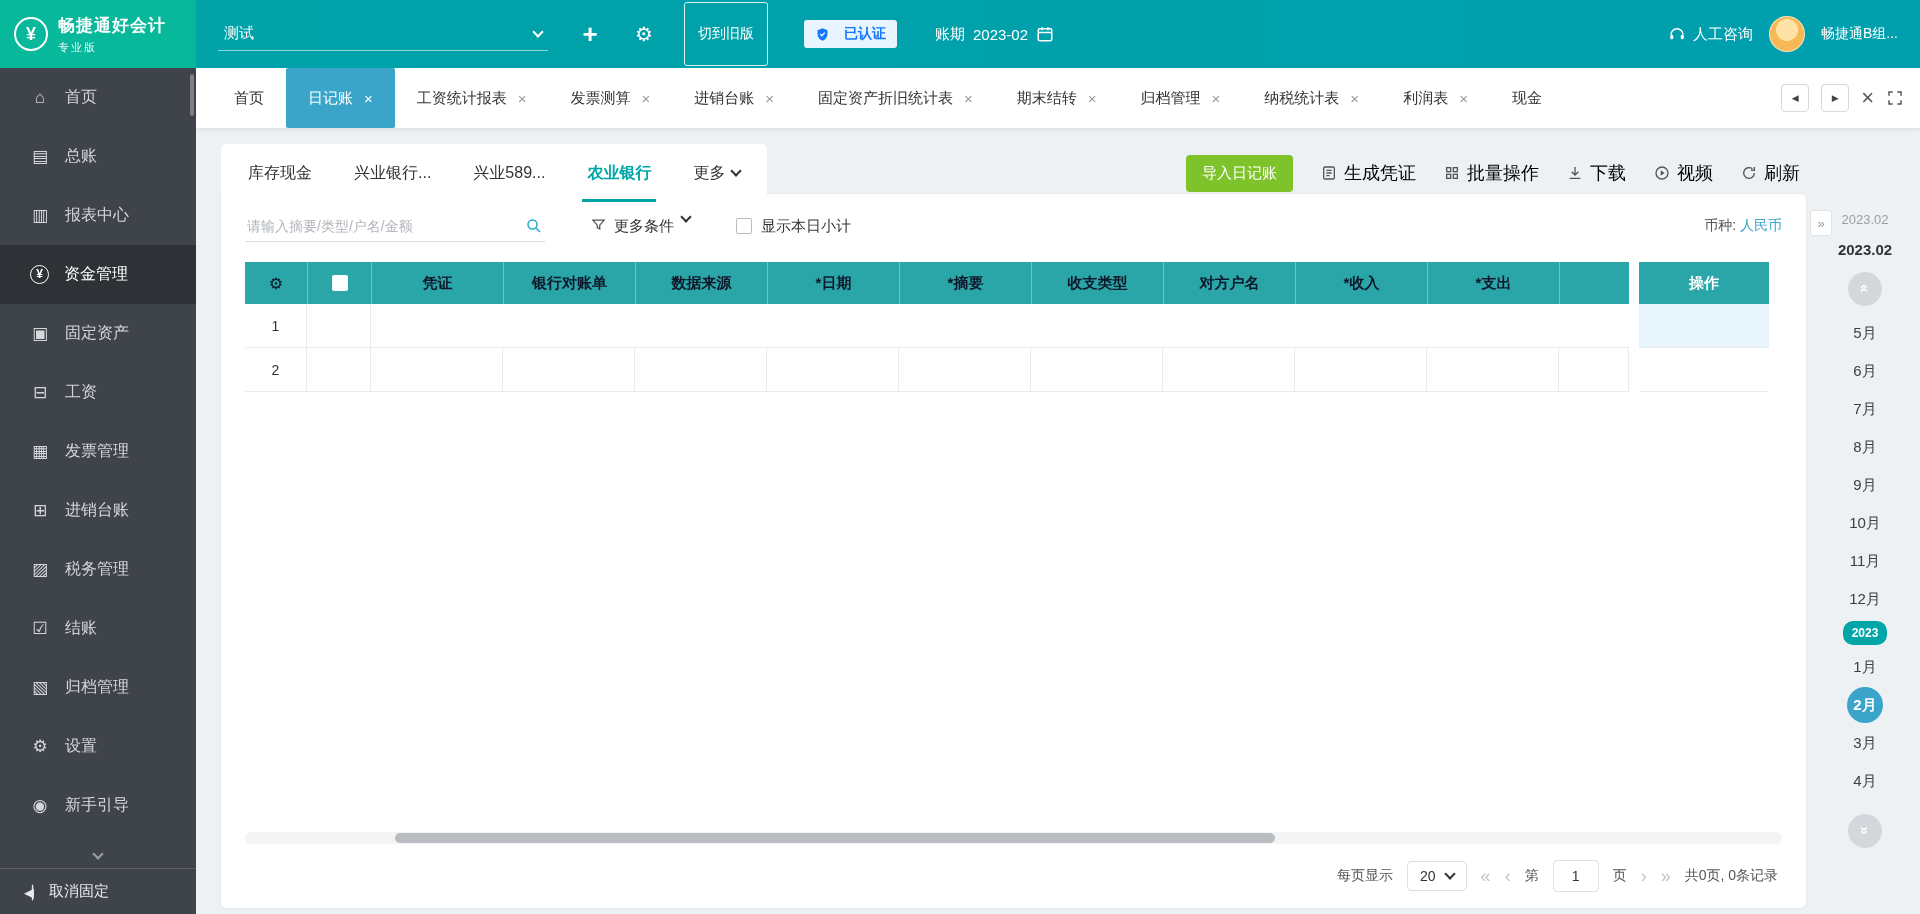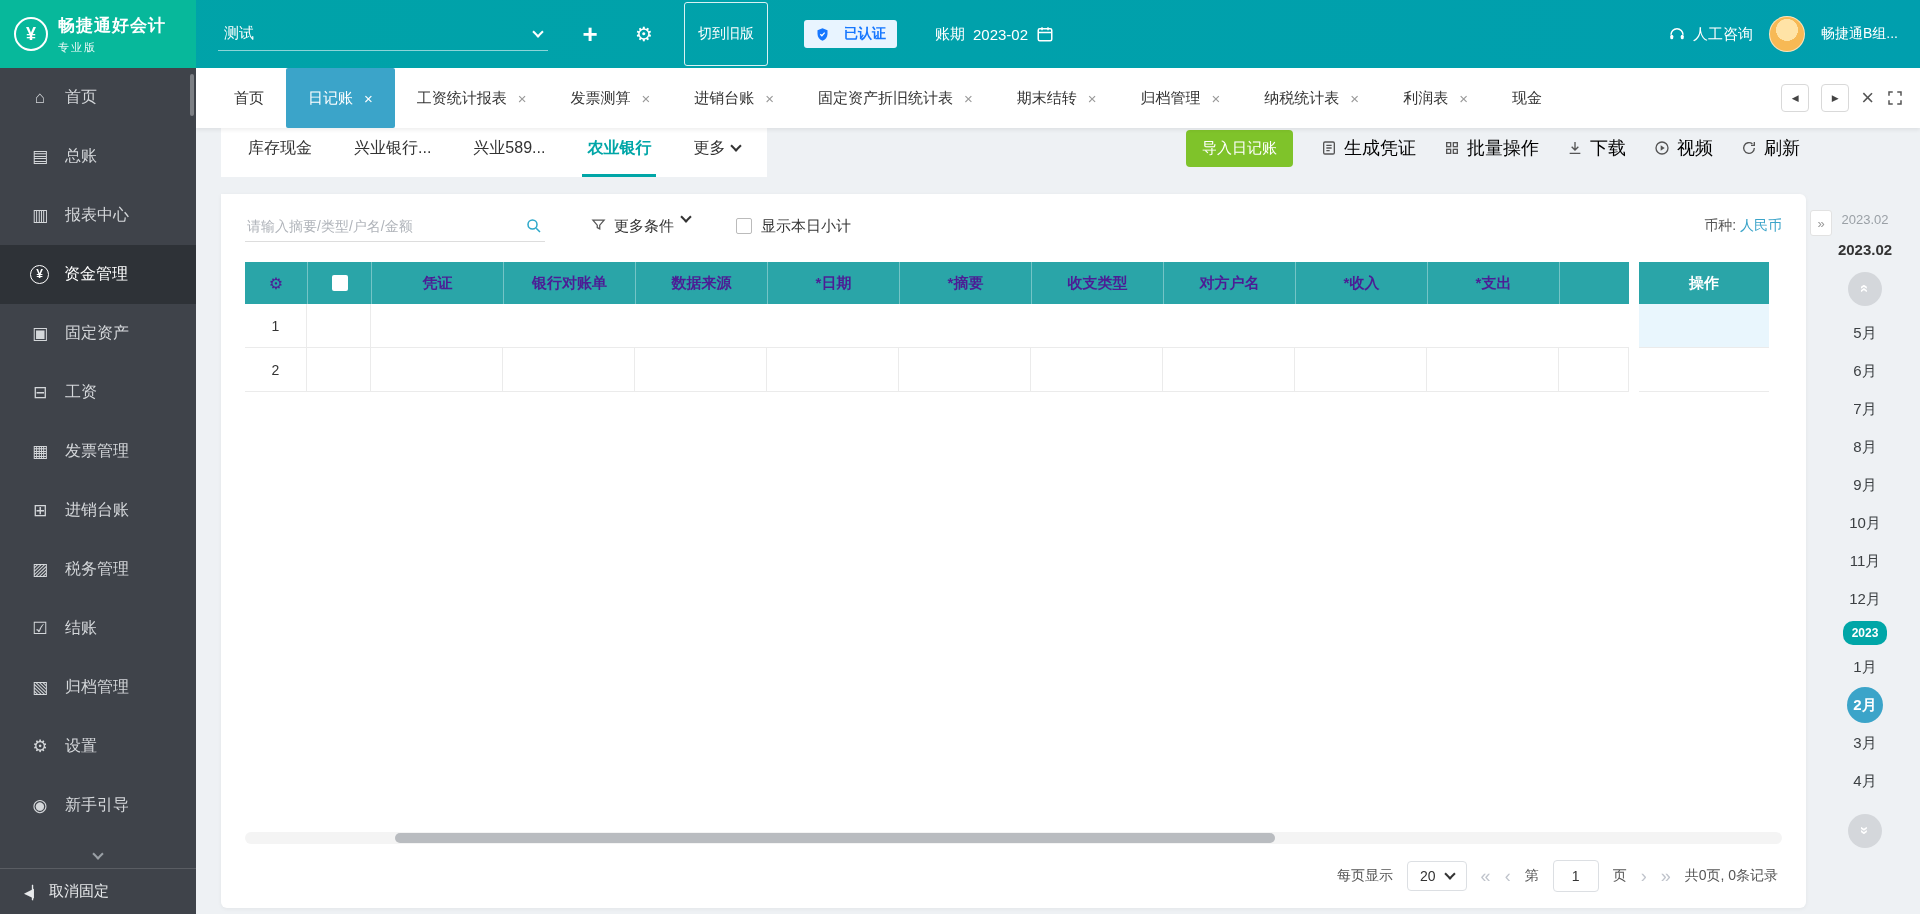--- a/index.html
+++ b/index.html
@@ -49,21 +49,21 @@
   .tab.active .x{color:#fff}
   .tab-controls{position:absolute;right:0;top:0;height:60px;background:#fff;display:flex;align-items:center;gap:12px;padding:0 16px 0 10px;box-shadow:-6px 0 8px rgba(255,255,255,.9)}
   .tc-btn{width:28px;height:28px;border:1px solid #d9d9d9;border-radius:4px;display:flex;align-items:center;justify-content:center;color:#444;cursor:pointer;background:#fff}
   .tc-prev::after{content:"◀";font-size:9px}
   .tc-next::after{content:"▶";font-size:9px}
   .tc-close{font-size:22px;color:#555;cursor:pointer;line-height:1}
   .tc-close::after{content:"×"}
   .tc-full{cursor:pointer;color:#555;display:flex}
 
   
-  .subtab-row{position:absolute;top:119px;left:221px;width:1585px;height:58px;display:flex;align-items:center;justify-content:space-between;z-index:5}
+  .subtab-row{position:absolute;top:144px;left:221px;width:1585px;height:58px;display:flex;align-items:center;justify-content:space-between;z-index:5}
   .subtab-group{align-self:stretch;background:#fff;border-radius:6px 6px 0 0;display:flex;align-items:stretch;padding:0 6px}
   .subtab{display:flex;align-items:center;gap:7px;padding:0 21px;font-size:16px;color:#333;cursor:pointer;position:relative;white-space:nowrap}
   .subtab.active{color:var(--primary-teal,#00a6a7);font-weight:bold}
   .subtab.active::after{content:"";position:absolute;left:16px;right:16px;bottom:0;height:3px;background:var(--primary-teal,#00a6a7)}
   .actions{display:flex;align-items:center;gap:28px;padding-right:6px}
   .btn-import{background:var(--import-green,#7fc32a);color:#fff;border:none;font-size:15px;padding:9px 16px;border-radius:4px;cursor:pointer;font-family:inherit}
   .act{display:flex;align-items:center;gap:7px;font-size:18px;color:#000000;cursor:pointer}
   .act svg{color:#555}
 
   
@@ -74,21 +74,21 @@
   .search-box input::placeholder{color:#b0b4ba}
   .more-cond{display:flex;align-items:flex-start;gap:8px;font-size:15px;color:#333;cursor:pointer}
   .daily{display:flex;align-items:center;gap:9px;font-size:15px;color:#333;cursor:pointer}
   .cbx{width:16px;height:16px;border:1px solid #bbb;border-radius:2px;background:#fff;flex:0 0 auto}
   .currency{margin-left:auto;font-size:14px;color:#555}
   .currency b{color:var(--tab-blue,#3ba4c9);font-weight:normal;cursor:pointer}
 
   
   .table-wrap{margin:4px 24px 0;display:flex;align-items:flex-start;flex:0 0 auto}
   .table-main{width:1384px}
-  .t-header{display:flex;background:var(--table-header-teal,#2aa5a8);color:#4c1d95;height:42px;font-size:15px;font-weight:bold}
+  .t-header{display:flex;background:var(--table-header-teal,#2aa5a8);color:#0f172a;height:42px;font-size:15px;font-weight:bold}
   .h-cell{display:flex;align-items:center;justify-content:center;height:100%;border-left:1px solid rgba(255,255,255,.35)}
   .h-cell:first-child{border-left:none}
   .h-gear::after{content:"⚙";font-size:16px;font-weight:normal}
   .h-cbx{width:16px;height:16px;background:#fff;border-radius:2px;cursor:pointer}
   .c0{width:62px;flex:0 0 auto}.c1{width:64px;flex:0 0 auto}.cd{width:132px;flex:0 0 auto}.ce{width:70px;flex:0 0 auto}
   .t-row{display:flex;height:44px;font-size:14px;border-bottom:1px solid #ebebeb}
   .b-cell{display:flex;align-items:center;justify-content:center;height:100%;border-right:1px solid #ebebeb;color:#333}
   .merged{flex:1;background:var(--row-highlight,#e9f6fd);display:flex;align-items:center;padding-left:552px;border-right:none}
   .table-gap{width:10px;align-self:stretch}
   .table-action{width:130px}

